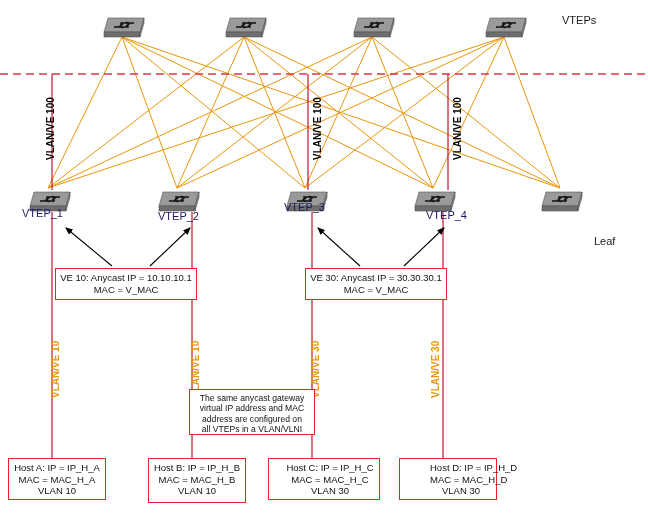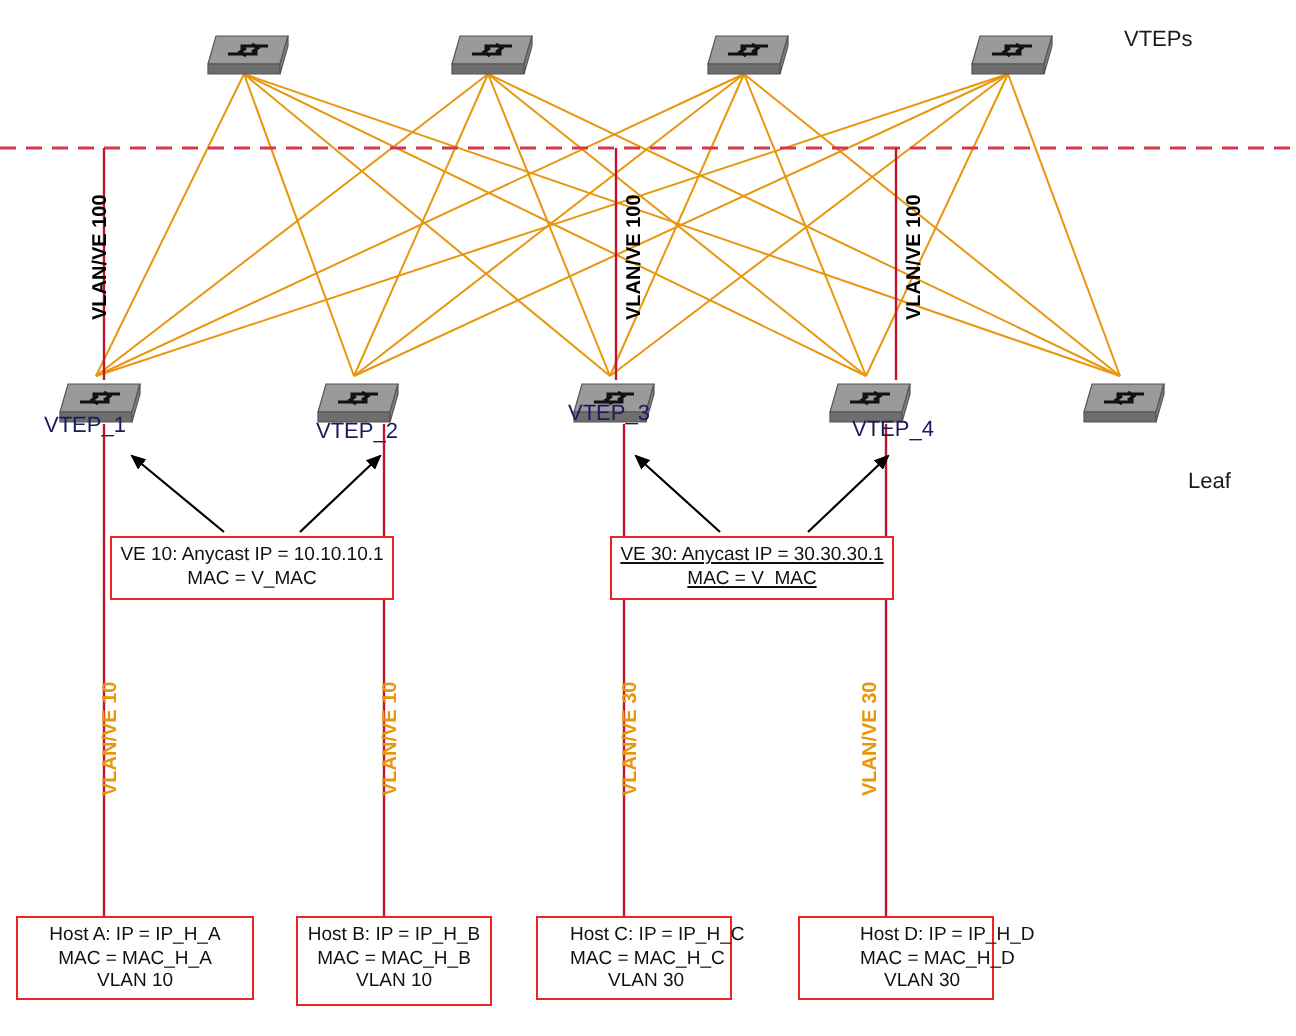--- a/index.html
+++ b/index.html
@@ -226,39 +226,45 @@
   <div class="vlabel orange" style="left:50px; top:398px;">VLAN/VE 10</div>
   <div class="vlabel orange" style="left:190px; top:398px;">VLAN/VE 10</div>
   <div class="vlabel orange" style="left:310px; top:398px;">VLAN/VE 30</div>
   <div class="vlabel orange" style="left:430px; top:398px;">VLAN/VE 30</div>
 
   <div class="box" style="left:55px; top:268px; width:142px; height:32px;">
     <span class="ln">VE 10: Anycast IP = 10.10.10.1</span>
     <span class="ln">MAC = V_MAC</span>
   </div>
 
-  <div class="box" style="left:305px; top:268px; width:142px; height:32px;text-decoration:underline;">
+  <div class="box" style="left:305px; top:268px; width:142px; height:32px;">
     <span class="ln">VE 30: Anycast IP = 30.30.30.1</span>
     <span class="ln">MAC = V_MAC</span>
   </div>
 
-
-  <div class="box" style="left:8px; top:458px; width:119px; height:42px;">
+  <div class="box note" style="left:189px; top:389px; width:126px; height:46px;">
+    <span class="ln">The same anycast gateway</span>
+    <span class="ln">virtual IP address and MAC</span>
+    <span class="ln">address are configured on</span>
+    <span class="ln">all VTEPs in a VLAN/VLNI</span>
+  </div>
+
+  <div class="box" style="left:8px; top:458px; width:98px; height:42px;">
     <span class="ln">Host A: IP = IP_H_A</span>
     <span class="ln">MAC = MAC_H_A</span>
     <span class="ln">VLAN 10</span>
   </div>
 
   <div class="box" style="left:148px; top:458px; width:98px; height:45px;">
     <span class="ln">Host B: IP = IP_H_B</span>
     <span class="ln">MAC = MAC_H_B</span>
     <span class="ln">VLAN 10</span>
   </div>
 
-  <div class="box" style="left:268px; top:458px; width:98px; height:42px;padding-left:16px;">
+  <div class="box" style="left:268px; top:458px; width:112px; height:42px;padding-left:16px;">
     <span class="ln">Host C: IP = IP_H_C</span>
     <span class="ln">MAC = MAC_H_C</span>
     <span class="ln">VLAN 30</span>
   </div>
 
   <div class="box" style="left:399px; top:458px; width:98px; height:42px;padding-left:30px;">
     <span class="ln">Host D: IP = IP_H_D</span>
     <span class="ln">MAC = MAC_H_D</span>
     <span class="ln">VLAN 30</span>
   </div>

